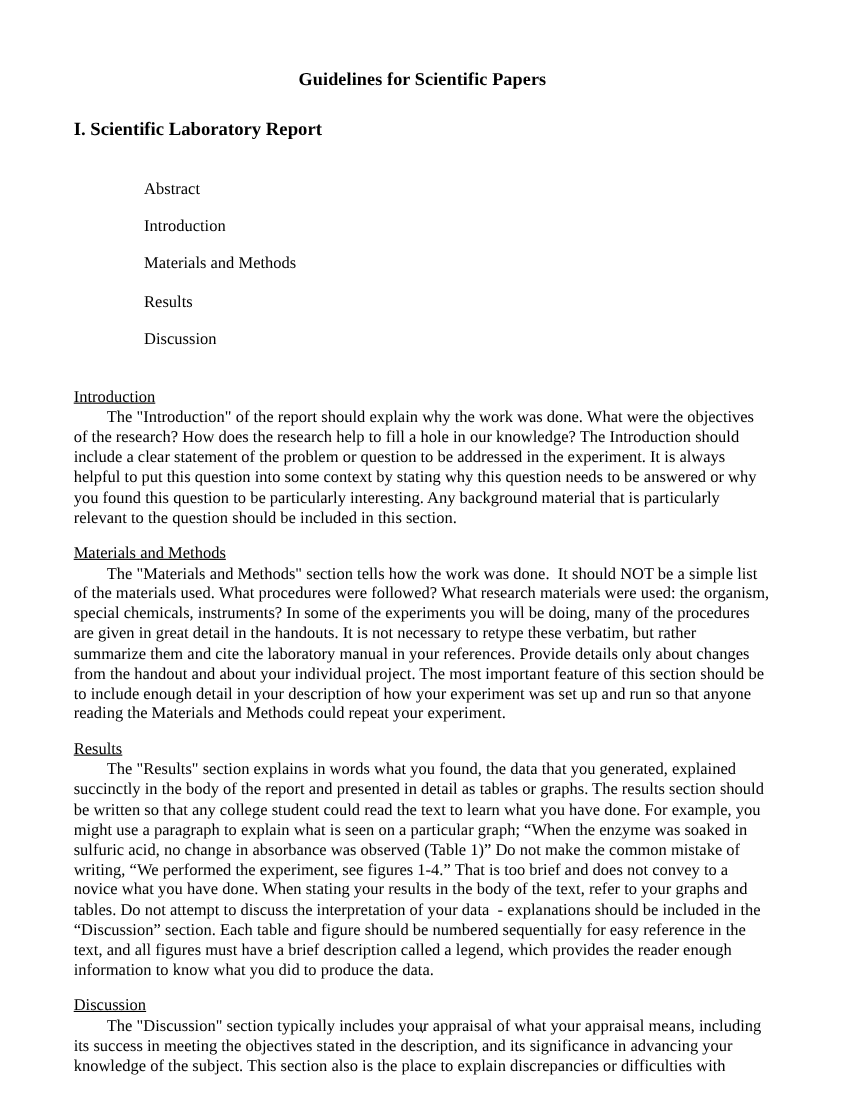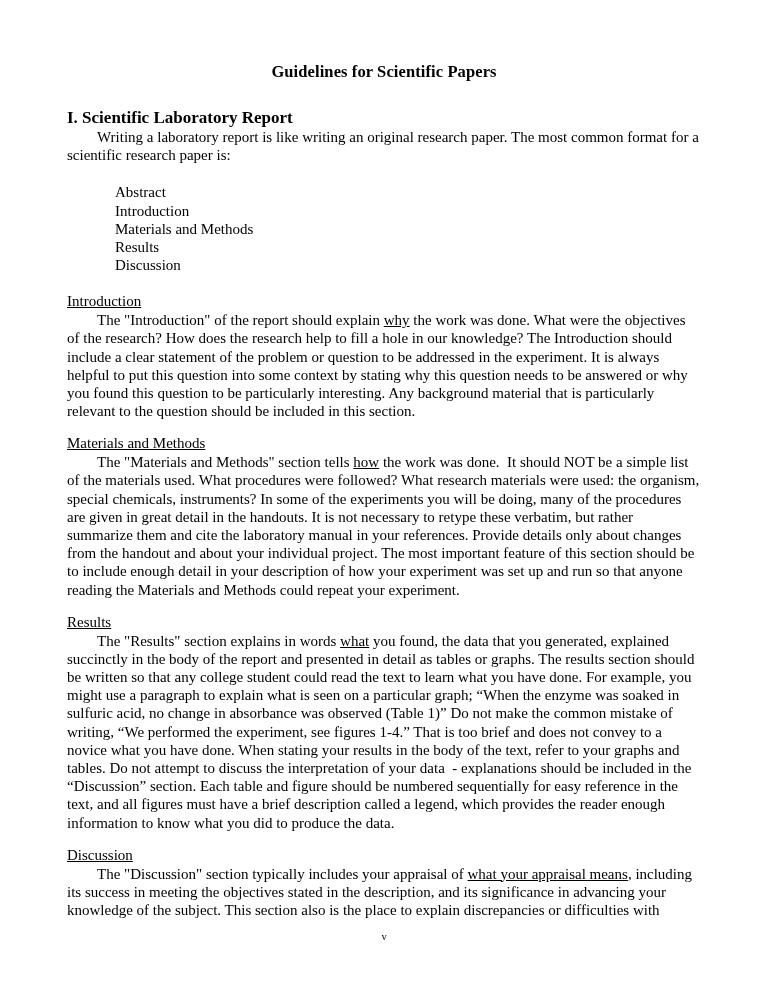--- a/index.html
+++ b/index.html
@@ -54,33 +54,32 @@
   }
   p.body-text {
     font-size: 15px;
     line-height: 1.215;
     margin: 0;
     text-align: left;
     text-indent: 30px;
     white-space: pre-wrap;
   }
   .u {
-    text-decoration: underline;
   }
   .spacer-sm { height: 15px; }
   .spacer-md { height: 19px; }
   .list-block {
     margin: 0;
     padding: 0 0 0 48px;
     list-style: none;
     font-size: 15px;
     line-height: 1.215;
   }
   .list-block li {
-    margin: 0;
+    margin: 16px;
     padding: 0;
   }
   .footer-num {
     position: absolute;
     left: 0;
     right: 0;
     top: 932px;
     text-align: center;
     font-size: 10.5px;
     line-height: 1;
@@ -90,21 +89,20 @@
 </head>
 <body>
 
 <div class="page">
   <div class="content">
 
     <h1 class="doc-title">Guidelines for Scientific Papers</h1>
 
     <div class="sec">
       <div class="section-heading-bold">I. Scientific Laboratory Report</div>
-      <p class="body-text">Writing a laboratory report is like writing an original research paper. The most common format for a scientific research paper is:</p>
     </div>
 
     <div class="spacer-md"></div>
 
     <ul class="list-block">
       <li>Abstract</li>
       <li>Introduction</li>
       <li>Materials and Methods</li>
       <li>Results</li>
       <li>Discussion</li>

